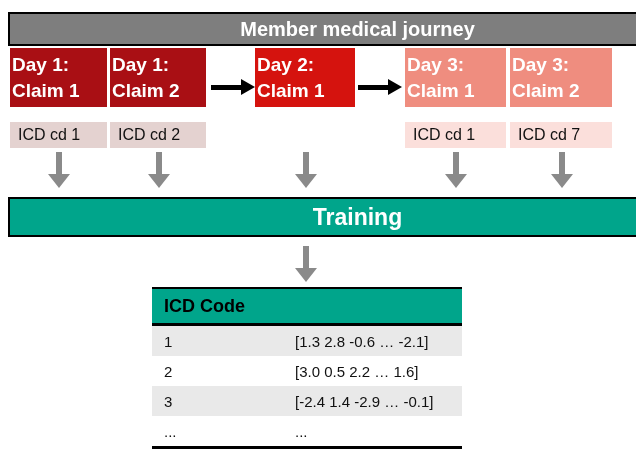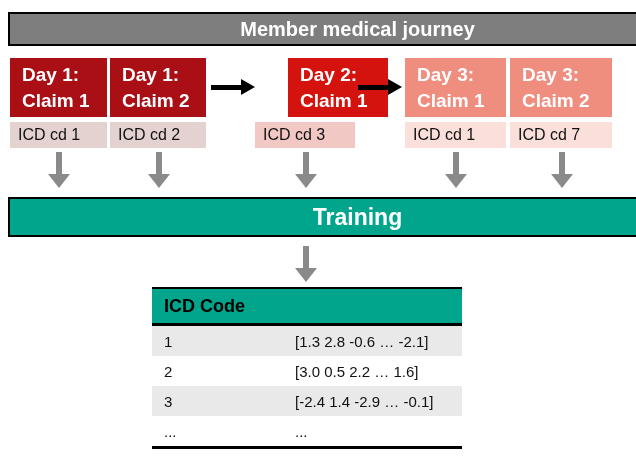--- a/index.html
+++ b/index.html
@@ -10,25 +10,25 @@
   
   .bar{
     position:absolute;left:8px;width:599px;border:2px solid #000;
     display:flex;align-items:center;justify-content:center;
     color:#fff;font-weight:bold;padding-left:48px;
   }
   .journey-bar{top:12px;height:30px;background:var(--journey-bar,#7E7E7E);font-size:20px;}
   .training-bar{top:197px;height:36px;background:var(--training-bar,#00A58B);font-size:23px;}
   
   .claim-box{
-    position:absolute;top:58px;height:59px;color:#fff;font-weight:bold;
-    font-size:19px;line-height:26px;padding:4px 0 0 12px;box-sizing:border-box;
+    position:absolute;top:48px;height:59px;color:#fff;font-weight:bold;
+    font-size:19px;line-height:26px;padding:4px 0 0 2px;box-sizing:border-box;
   }
   .day1{background:var(--day1-box,#A90F14);}
-  .day2{background:var(--day2-box,#D5130E);margin-left:33px;}
+  .day2{background:var(--day2-box,#D5130E);}
   .day3{background:var(--day3-box,#EF8D7F);}
   .pos-b1{left:10px;width:97px;}
   .pos-b2{left:110px;width:96px;}
   .pos-b3{left:255px;width:100px;}
   .pos-b4{left:405px;width:101px;}
   .pos-b5{left:510px;width:102px;}
   
   .icd-label{
     position:absolute;top:122px;height:26px;line-height:26px;box-sizing:border-box;
     padding-left:8px;font-size:16px;color:#111;
@@ -107,21 +107,20 @@
     <span class="shaft"></span>
     <span class="head"></span>
   </div>
   <div class="harrow" style="left:358px;">
     <span class="shaft"></span>
     <span class="head"></span>
   </div>
 
   <div class="icd-label icd-shade1 pos-b1">ICD cd 1</div>
   <div class="icd-label icd-shade1 pos-b2">ICD cd 2</div>
-  <div class="icd-label icd-shade2 pos-b3">ICD cd 3</div>
   <div class="icd-label icd-shade3 pos-b4">ICD cd 1</div>
   <div class="icd-label icd-shade3 pos-b5">ICD cd 7</div>
 
   <div class="varrow va1">
       <span class="shaft"></span>
       <span class="head"></span>
     </div>
   <div class="varrow va2">
       <span class="shaft"></span>
       <span class="head"></span>

